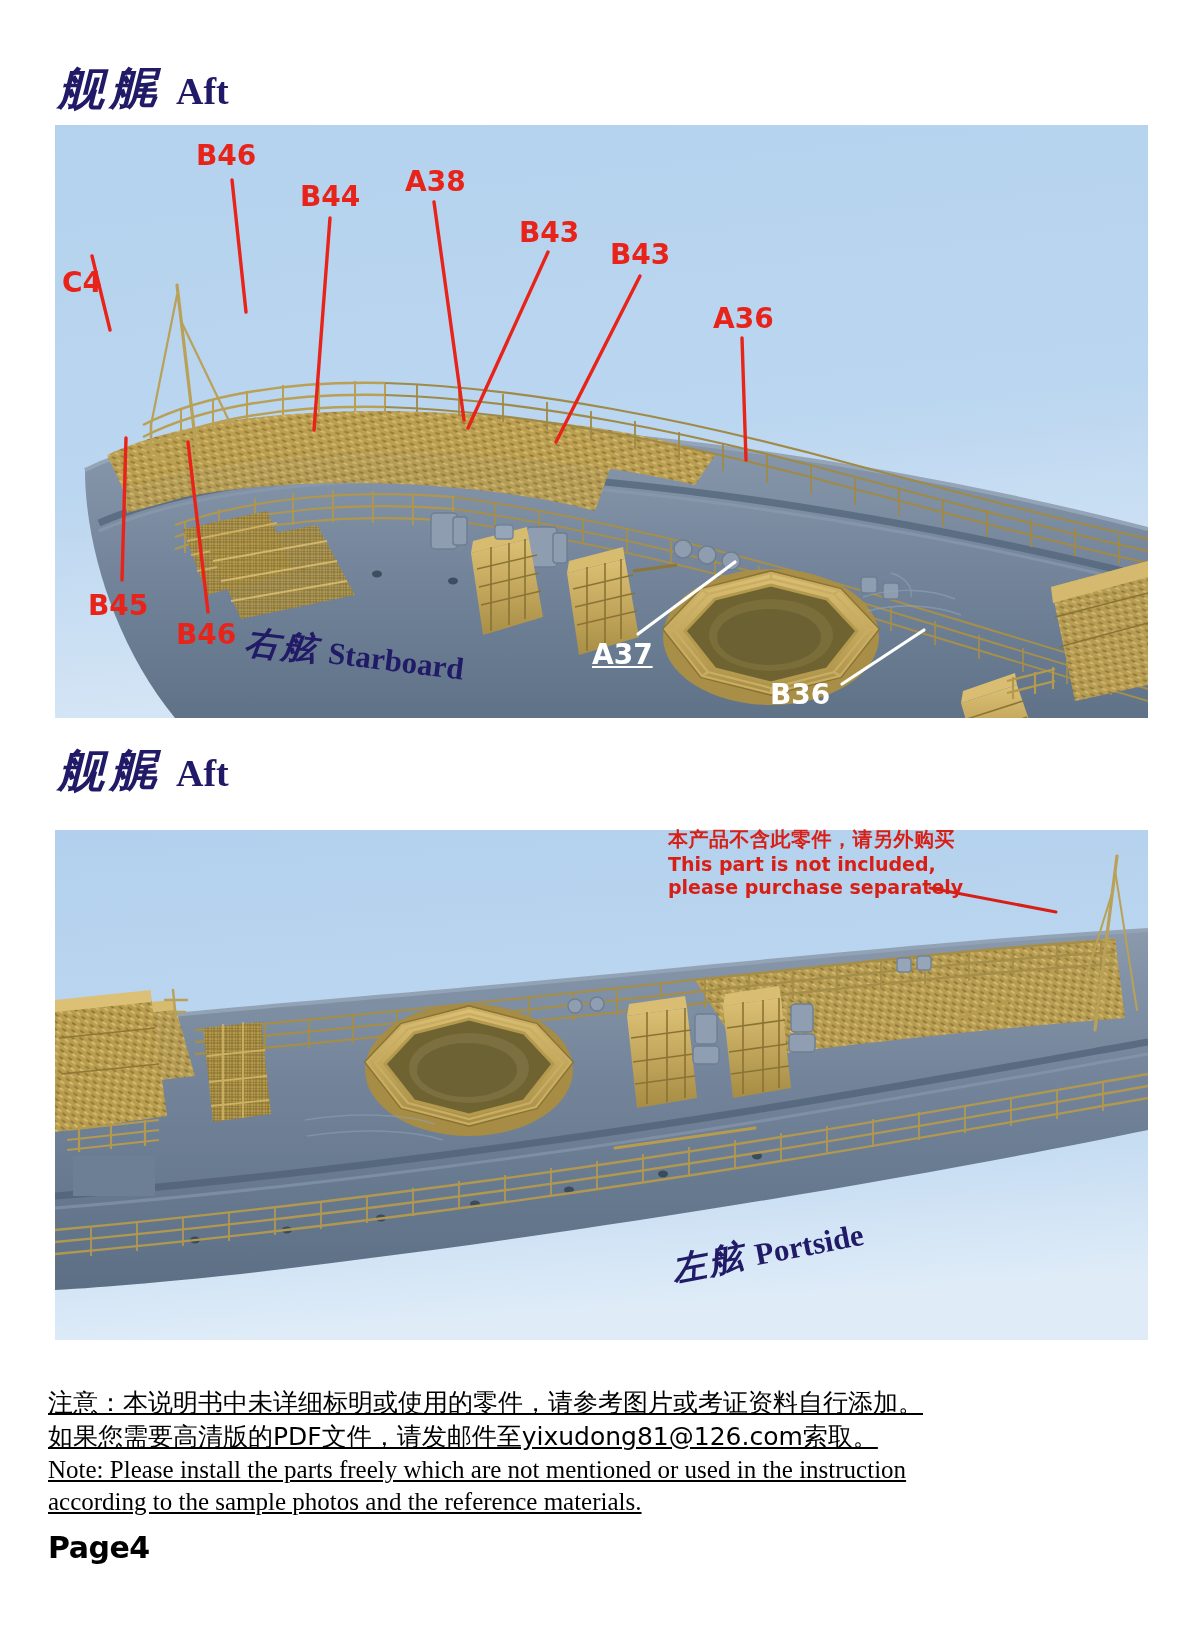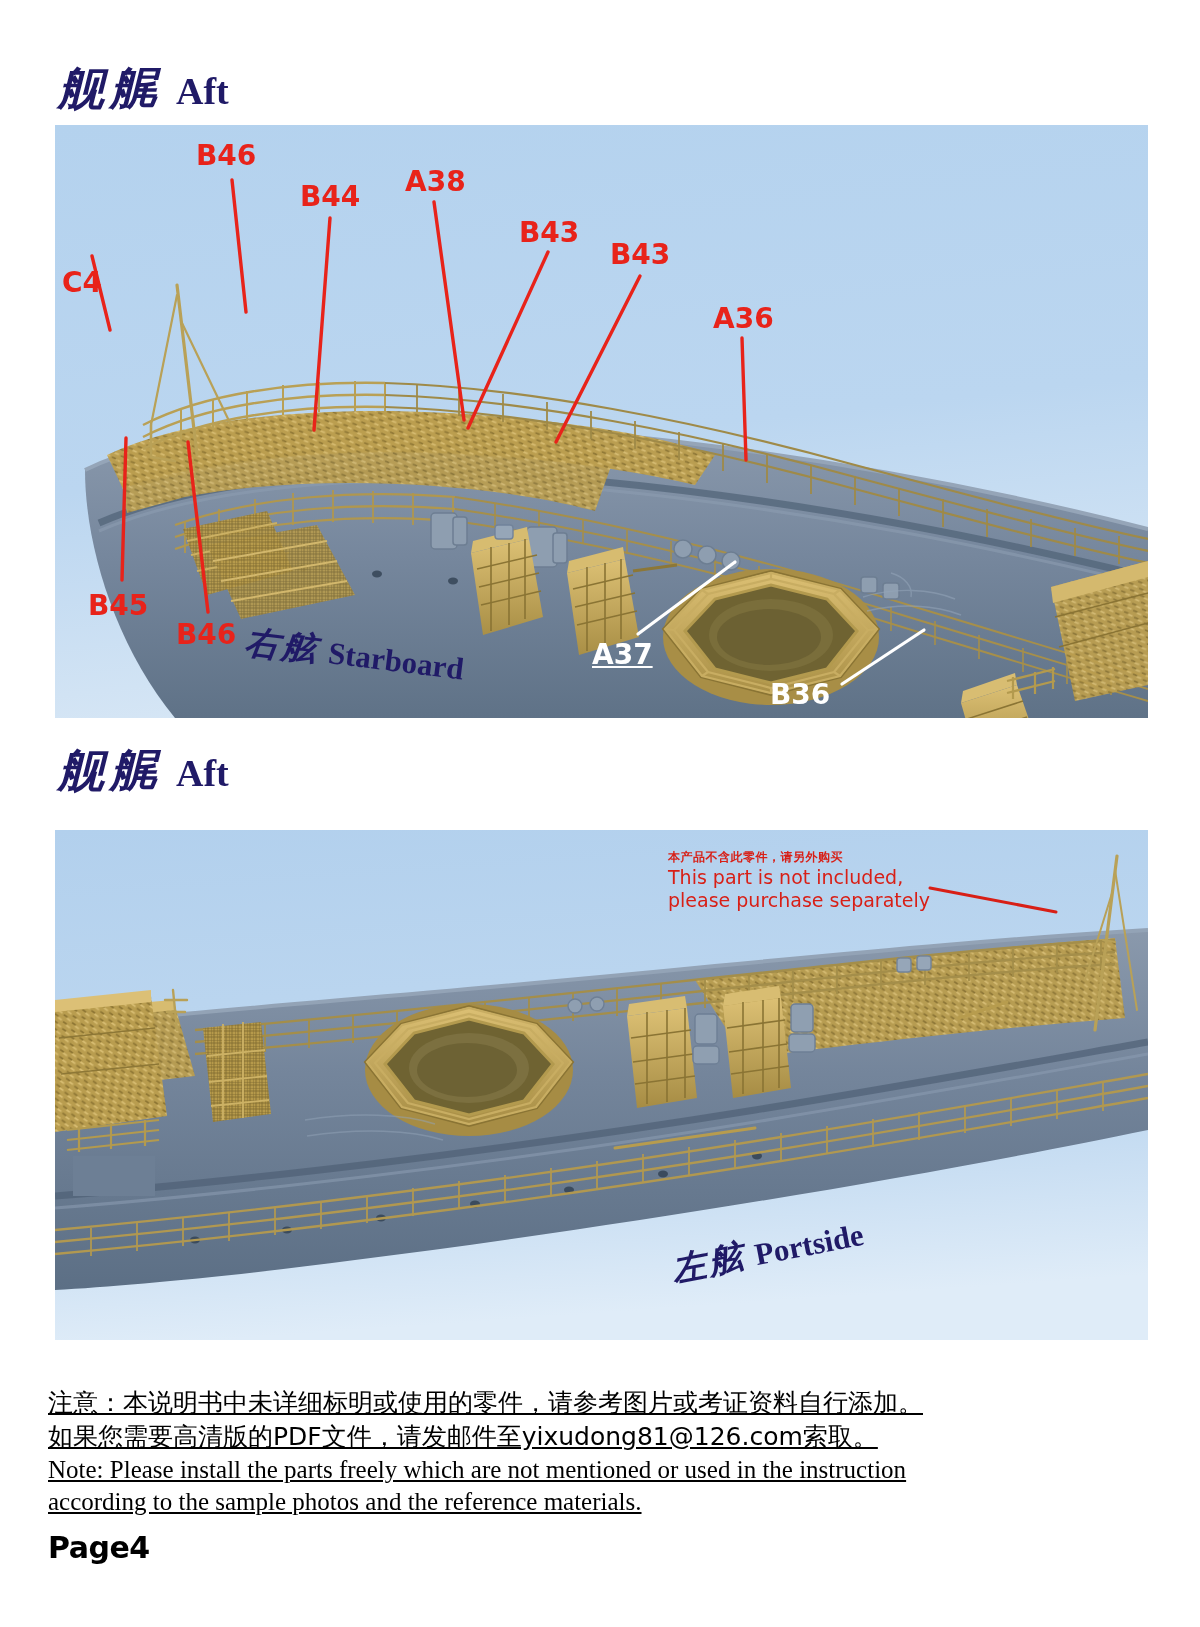--- a/index.html
+++ b/index.html
@@ -42,25 +42,25 @@
   }
   .side-lbl .en{
     font-family:"Liberation Serif", serif;
     font-size:31px;font-weight:700;margin-left:10px;
   }
 
   
   .warn{position:absolute;color:#d81f16;white-space:nowrap;}
   .warn .wcn{
     font-family:"DejaVu Sans", sans-serif;
-    font-weight:700;font-size:12px;letter-spacing:.5px;display:block;margin-top:23px;
+    font-weight:700;font-size:20px;letter-spacing:.5px;display:block;
   }
   .warn .wen{
     font-family:"DejaVu Sans", sans-serif;
-    font-weight:400;font-size:19px;display:block;line-height:1.22;
+    font-weight:700;font-size:19px;display:block;line-height:1.22;
   }
 
   
   .note{position:absolute;left:48px;color:#000;}
   .note .ncn{
     font-family:"DejaVu Sans", serif;
     font-size:25px;line-height:1.35;display:block;white-space:nowrap;
     letter-spacing:0px;
   }
   .note .nen{

